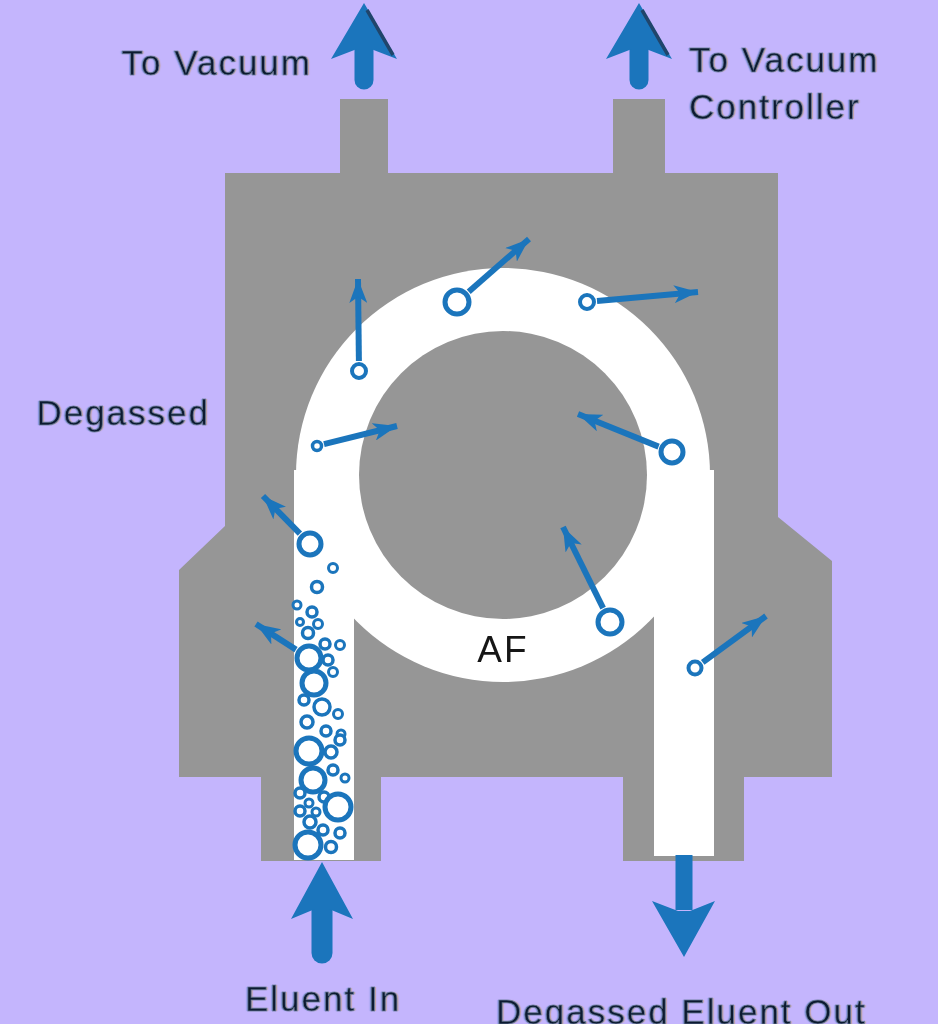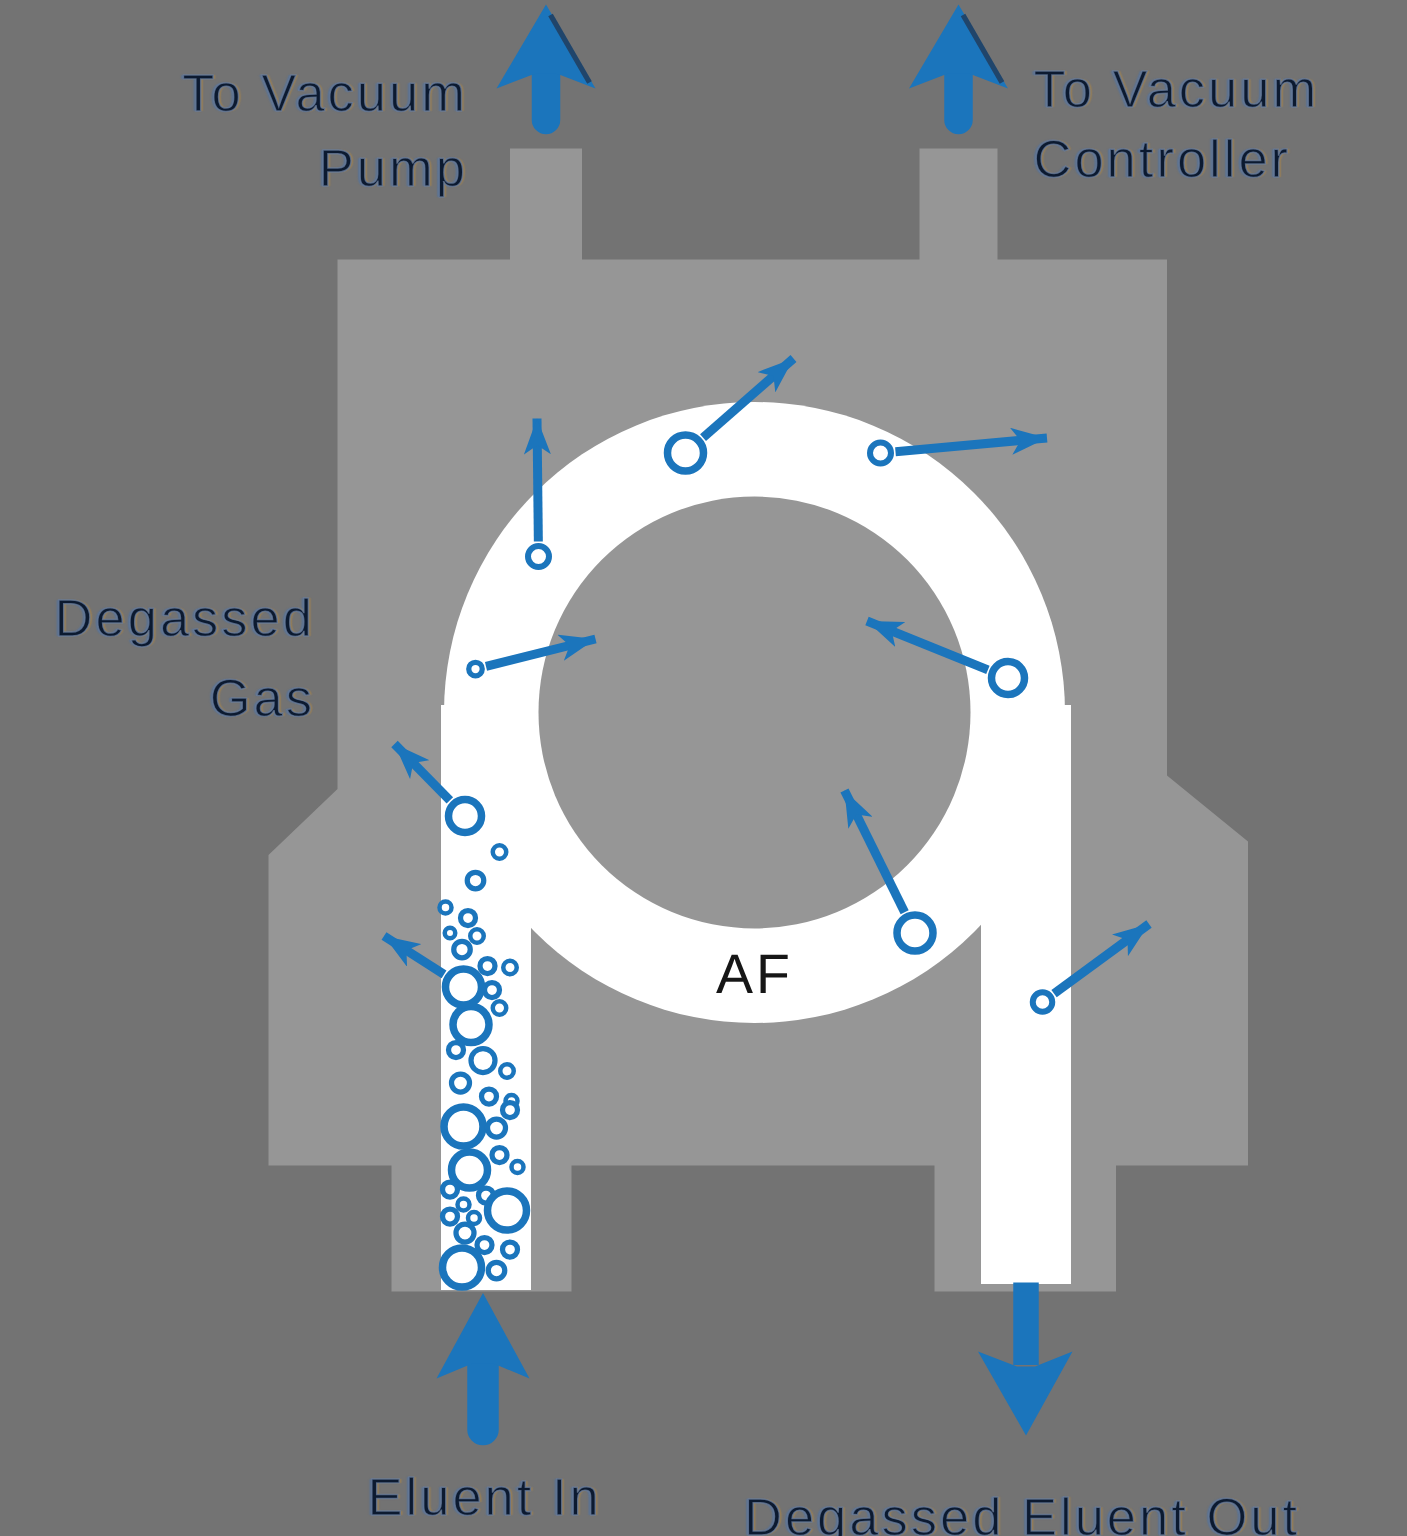--- a/index.html
+++ b/index.html
@@ -1,16 +1,16 @@
 <!DOCTYPE html>
 <html><head>
 <meta charset="utf-8">
 <style>
   html,body{margin:0;padding:0;background:#000;}
-  #stage{position:relative;width:938px;height:1024px;background:#737373;overflow:hidden;
+  #stage{position:relative;width:938px;height:1024px;background:#c4b5fd;overflow:hidden;
          font-family:"Liberation Sans","DejaVu Sans",sans-serif;}
   svg{position:absolute;left:0;top:0;}
   .lbl{position:absolute;color:#0c1a30;font-size:35px;letter-spacing:2px;line-height:50px;
        white-space:nowrap;font-weight:400;
        -webkit-text-stroke:1px rgba(105,125,158,0.75);
        text-shadow:1.5px 0 1px rgba(190,140,55,0.45), -1.5px 0 1px rgba(60,115,190,0.40);}
   .lbl.right{text-align:right;}
   #lbl-controller{top:36px;left:689px;line-height:47px;}
   #lbl-pump{top:38px;right:626px;}
   #lbl-gas{top:386px;right:728px;line-height:53px;}
@@ -139,31 +139,29 @@
       </g>
       <g>
         <line x1="684" y1="855" x2="684" y2="910" stroke="#1b75bc" stroke-width="17"></line>
         <path d="M684,957 L715,901 L690,911 L678,911 L652,901 Z"></path>
       </g>
     </g>
   </svg>
 
   <div class="lbl right" id="lbl-pump">
     <div>To Vacuum</div>
-    <div>Pump</div>
   </div>
 
   <div class="lbl" id="lbl-controller">
     <div>To Vacuum</div>
     <div>Controller</div>
   </div>
 
   <div class="lbl right" id="lbl-gas">
     <div>Degassed</div>
-    <div>Gas</div>
   </div>
 
   <div class="lbl" id="lbl-eluent-in">Eluent In</div>
 
   <div class="lbl" id="lbl-degassed">Degassed Eluent Out</div>
 
   <div id="lbl-af">AF</div>
 </div>
 
 </body></html>

